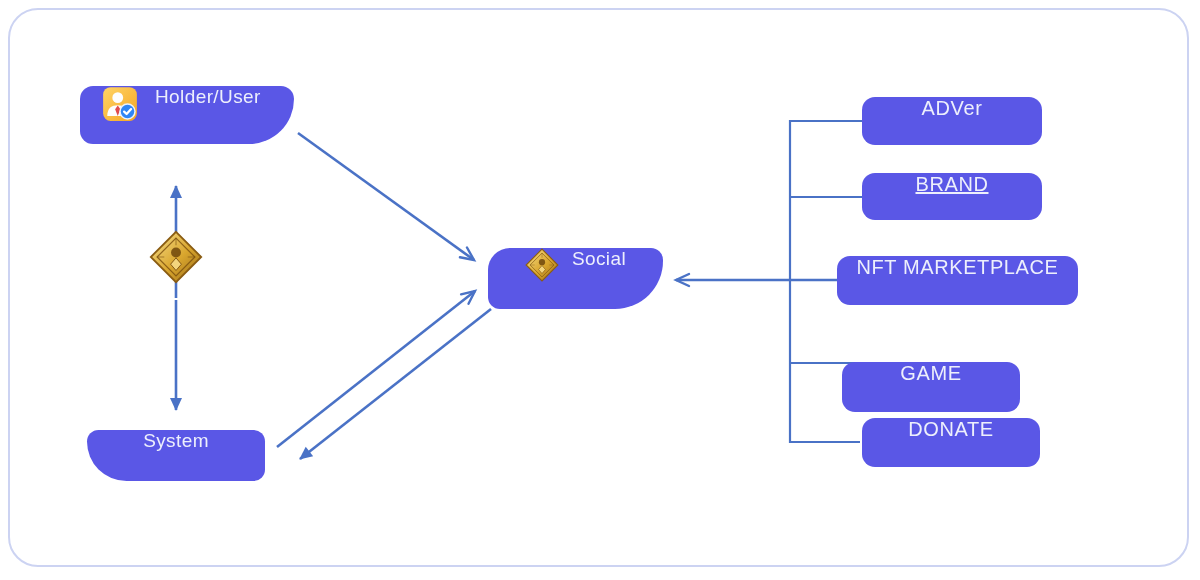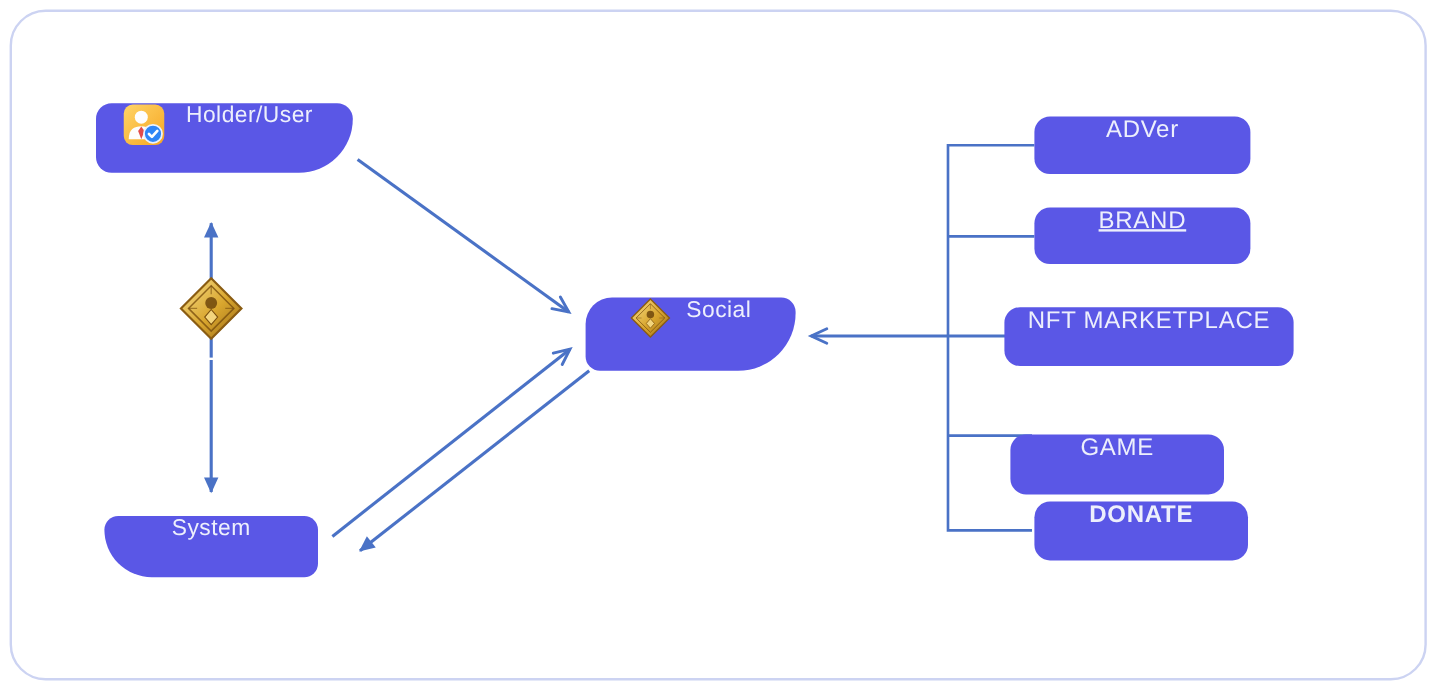--- a/index.html
+++ b/index.html
@@ -24,21 +24,21 @@
   .pill .lbl{font-size:20px;letter-spacing:.6px;}
   .n-holder{left:80px;top:86px;width:214px;height:58px;border-radius:14px 14px 48px 14px;
             justify-content:flex-start;padding-left:22px;gap:17px;}
   .n-system{left:87px;top:430px;width:178px;height:51px;border-radius:14px 14px 14px 48px;}
   .n-social{left:488px;top:248px;width:175px;height:61px;border-radius:22px 12px 48px 12px;gap:13px;}
   .pill{border-radius:13px;}
   .p-adver {left:862px;top:97px; width:180px;height:48px;}
   .p-brand {left:862px;top:173px;width:180px;height:47px;text-decoration:underline;}
   .p-nft   {left:826px;top:256px;width:241px;height:49px;margin-left:11px;}
   .p-game  {left:842px;top:338px;width:178px;height:50px;margin-top:24px;}
-  .p-donate{left:862px;top:418px;width:178px;height:49px;font-weight:bold;}
+  .p-donate{left:862px;top:418px;width:178px;height:49px;}
   .gem-mid{position:absolute;left:149px;top:230px;width:54px;height:54px;}
   .icon{flex:0 0 auto;display:block;}
 </style>
 </head>
 <body>
 
 <div class="canvas">
 
   <div class="frame"></div>
 

